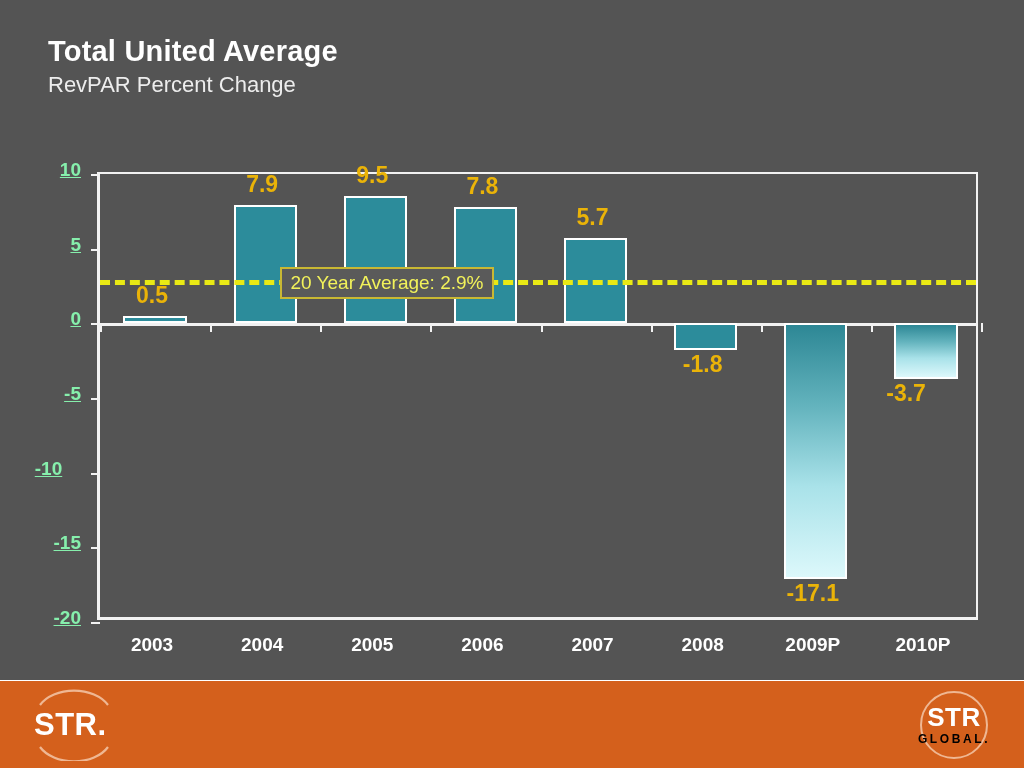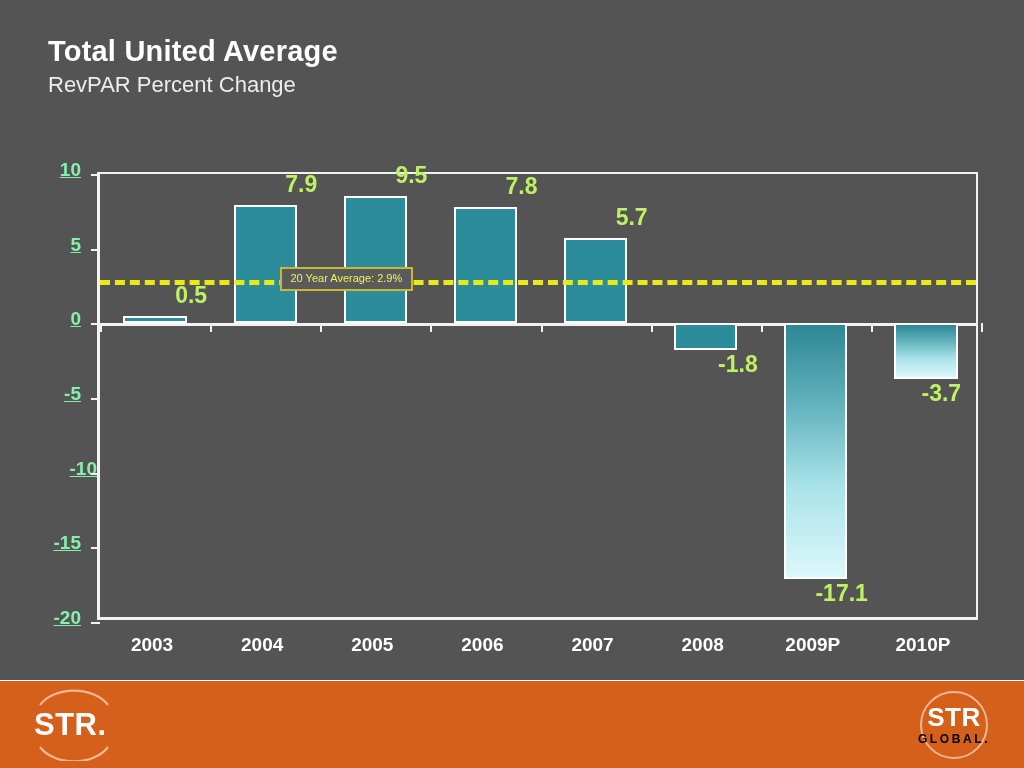--- a/index.html
+++ b/index.html
@@ -107,21 +107,21 @@
     height: 0;
     border-top: 5px dashed #e9e914;
     z-index: 6;
   }
   .avg-box {
     position: absolute;
     z-index: 7;
     background: #5a5a5a;
     border: 2px solid #c9b833;
     color: #f2f25a;
-    font-size: 11px;
+    font-size: 19px;
     padding: 4px 9px 5px 9px;
     white-space: nowrap;
     line-height: 1;
   }
 
   
   .bar {
     position: absolute;
     border: 2px solid #ffffff;
     box-sizing: border-box;
@@ -130,22 +130,22 @@
   .bar.solid {
     background: #2c8c9b;
   }
   .bar.grad {
     background: linear-gradient(to bottom, #2d8795 0%, #63b3bd 32%, #a9e2e9 64%, #dcf8fb 100%);
   }
   .bar-label {
     position: absolute;
     font-size: 23px;
     font-weight: bold;
-    color: #bef264;
-    text-align: right;
+    color: #eab308;
+    text-align: center;
     white-space: nowrap;
     z-index: 5;
   }
 
   
   .xcat {
     position: absolute;
     top: 634px;
     font-size: 19px;
     font-weight: bold;
@@ -228,21 +228,21 @@
   <div class="title-main">Total United Average</div>
   <div class="title-sub">RevPAR Percent Change</div>
 </div>
 
 <div class="chart-area">
   <div id="ylabels">
       <div class="ylabel" style="left: 0px; width: 81px; top: 159px; right: auto;">10</div>
       <div class="ylabel" style="left: 0px; width: 81px; top: 233.667px; right: auto;">5</div>
       <div class="ylabel" style="left: 0px; width: 81px; top: 308.333px; right: auto;">0</div>
       <div class="ylabel" style="left: 0px; width: 81px; top: 383px; right: auto;">-5</div>
-      <div class="ylabel" style="left: 16px; width: 81px; top: 457.667px; right: auto;">-10</div>
+      <div class="ylabel" style="left: 8px; width: 81px; top: 457.667px; right: auto; text-align: center;">-10</div>
       <div class="ylabel" style="left: 0px; width: 81px; top: 532.333px; right: auto;">-15</div>
       <div class="ylabel" style="left: 0px; width: 81px; top: 607px; right: auto;">-20</div>
     </div>
   <div class="plot">
     <div class="plot-inner" id="plot-inner">
         <div class="ytick" style="top: 0px;"></div>
         <div class="ytick" style="top: 74.6667px;"></div>
         <div class="ytick" style="top: 149.333px;"></div>
         <div class="ytick" style="top: 224px;"></div>
         <div class="ytick" style="top: 298.667px;"></div>

